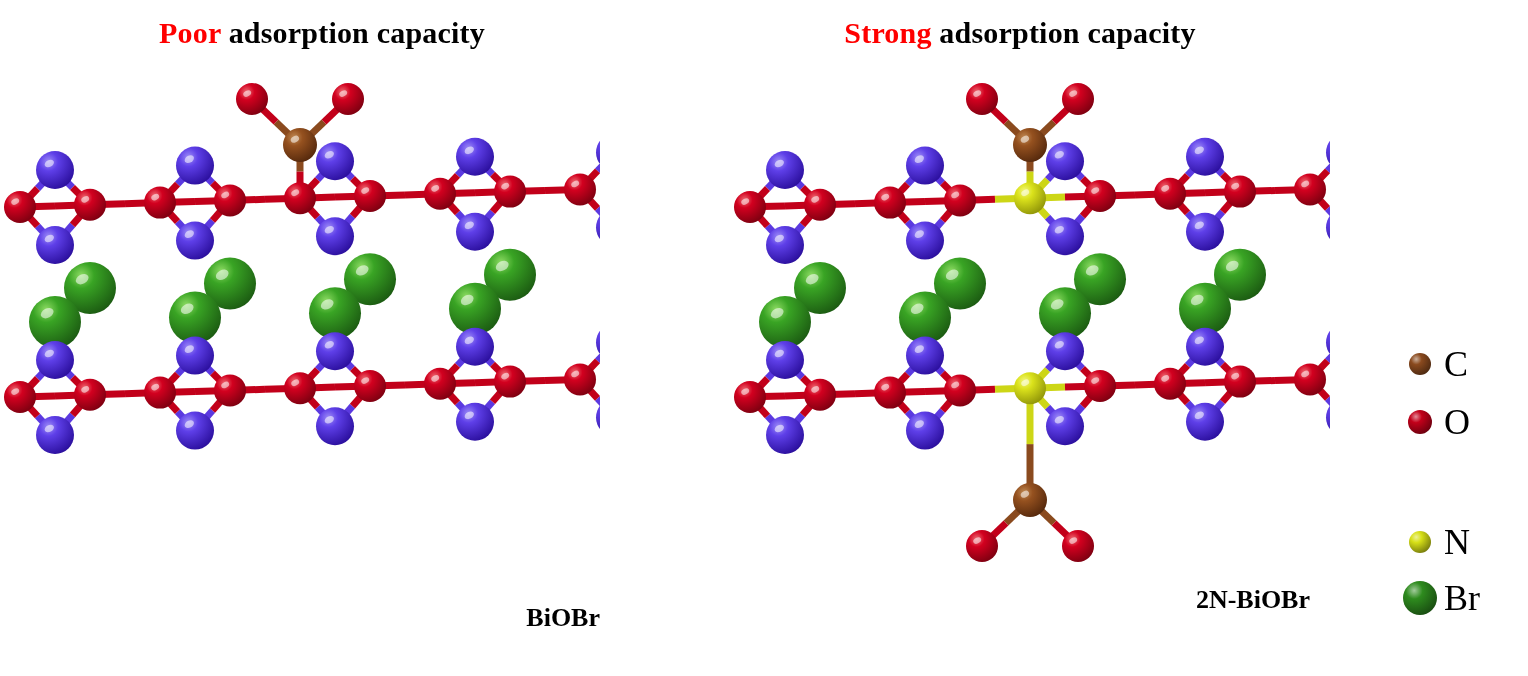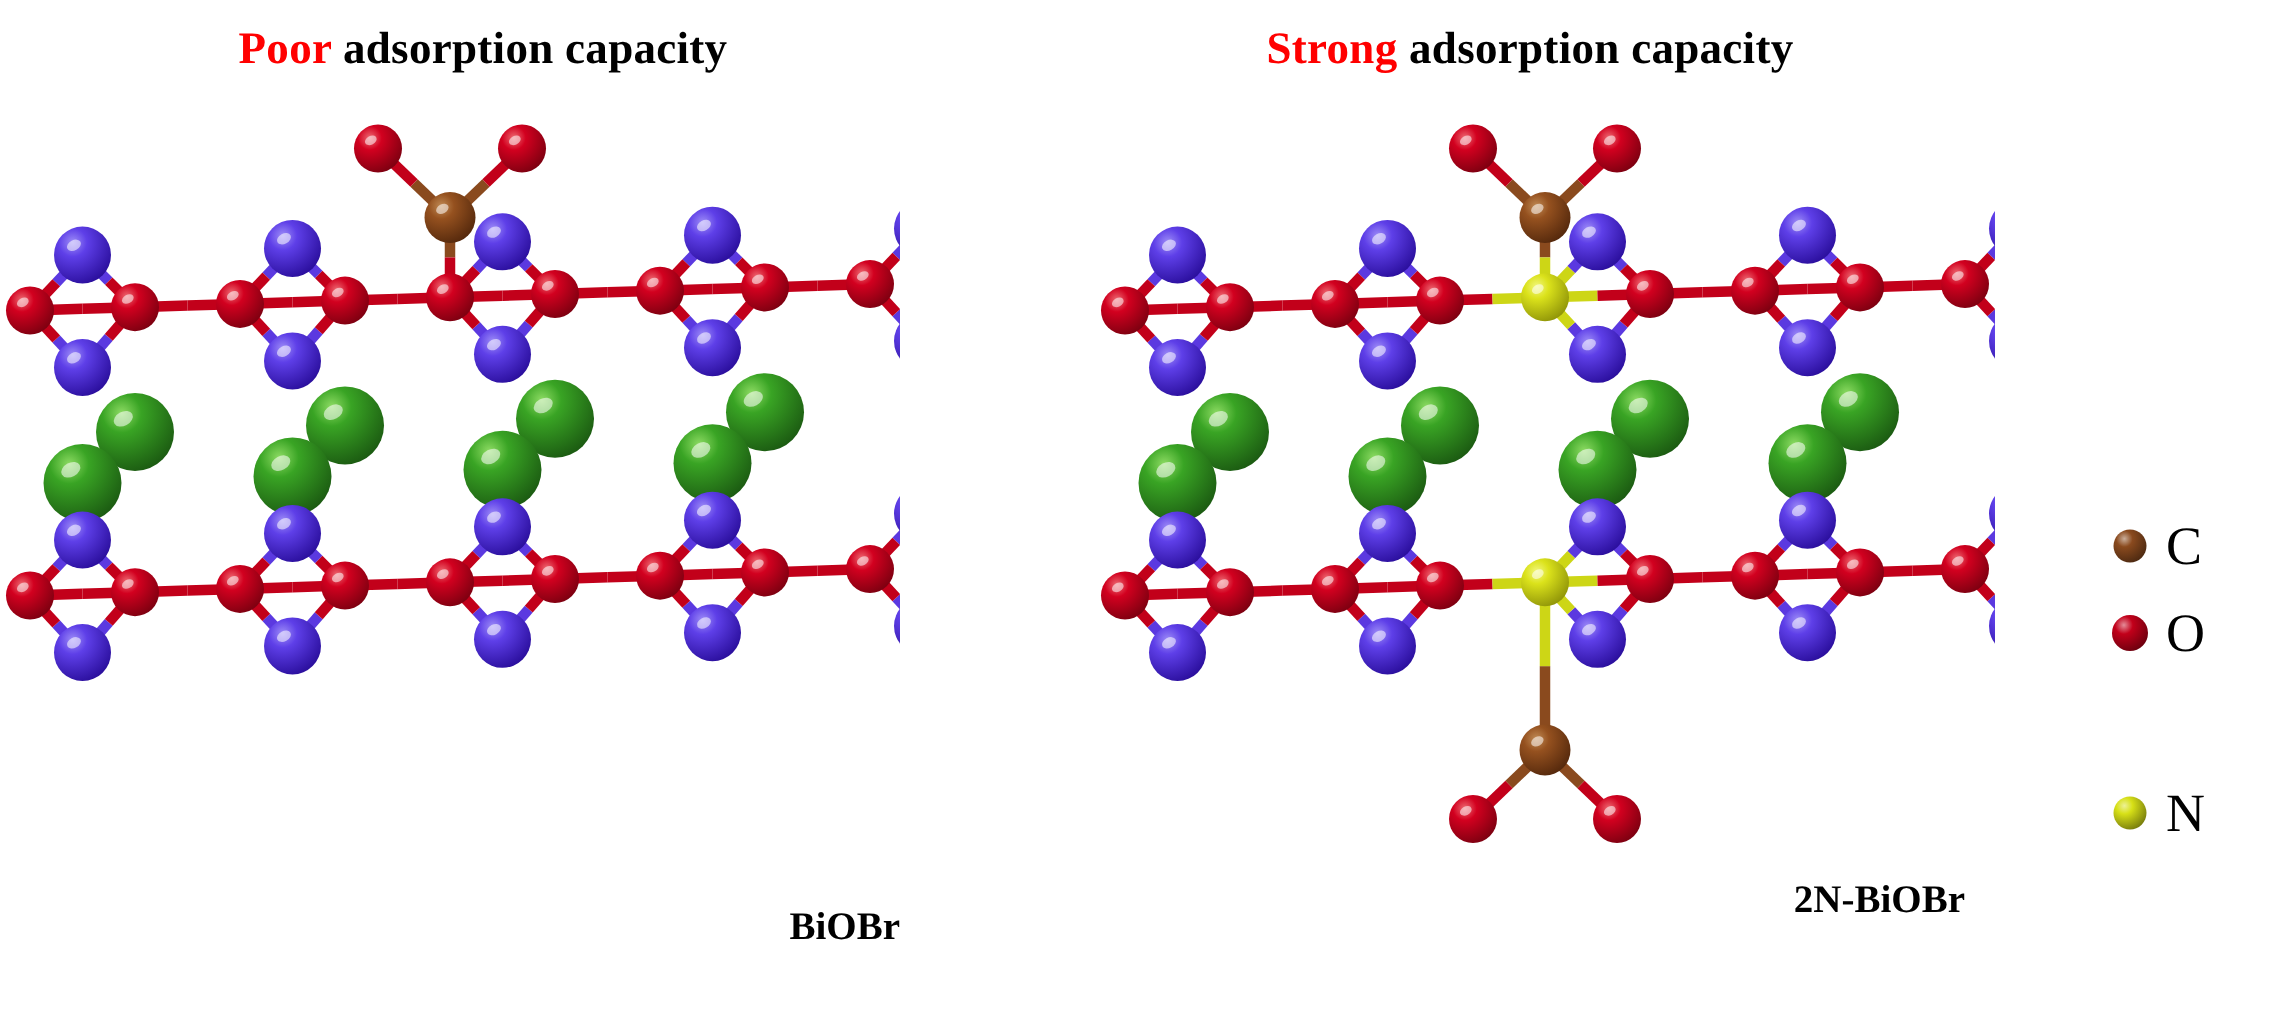--- a/index.html
+++ b/index.html
@@ -590,13 +590,28 @@
               <stop offset="0%" stop-color="#edf197"></stop>
               <stop offset="32%" stop-color="#d7e017"></stop>
               <stop offset="100%" stop-color="#767b0d"></stop>
             </radialGradient>
           </defs>
           <circle cx="13" cy="13" r="11" fill="url(#lg3)"></circle>
         </svg>
       </div>
       <div class="legend-label">N</div>
     </div>
+    <div class="legend-row" style="top: 234px;">
+      <div class="legend-swatch-wrap">
+        <svg width="38" height="38">
+          <defs>
+            <radialGradient id="lg4" cx="33%" cy="28%" r="78%">
+              <stop offset="0%" stop-color="#a1cb9a"></stop>
+              <stop offset="32%" stop-color="#2e8b1e"></stop>
+              <stop offset="100%" stop-color="#194c11"></stop>
+            </radialGradient>
+          </defs>
+          <circle cx="19" cy="19" r="17" fill="url(#lg4)"></circle>
+        </svg>
+      </div>
+      <div class="legend-label">Br</div>
+    </div>
   </div>
 
 </body></html>

